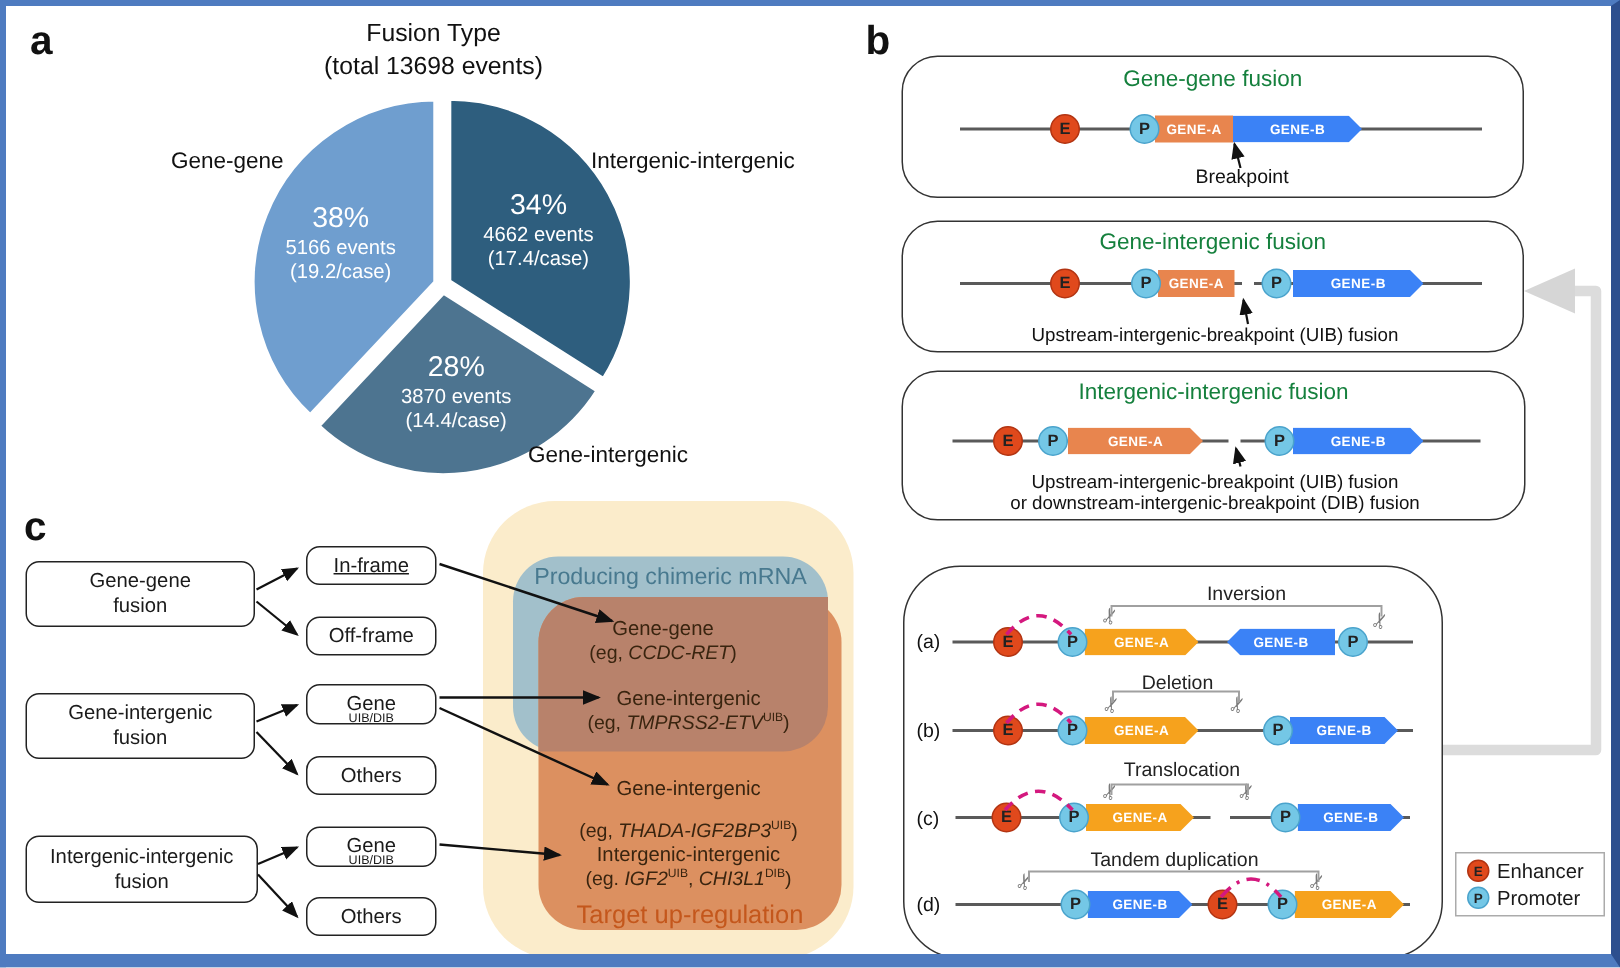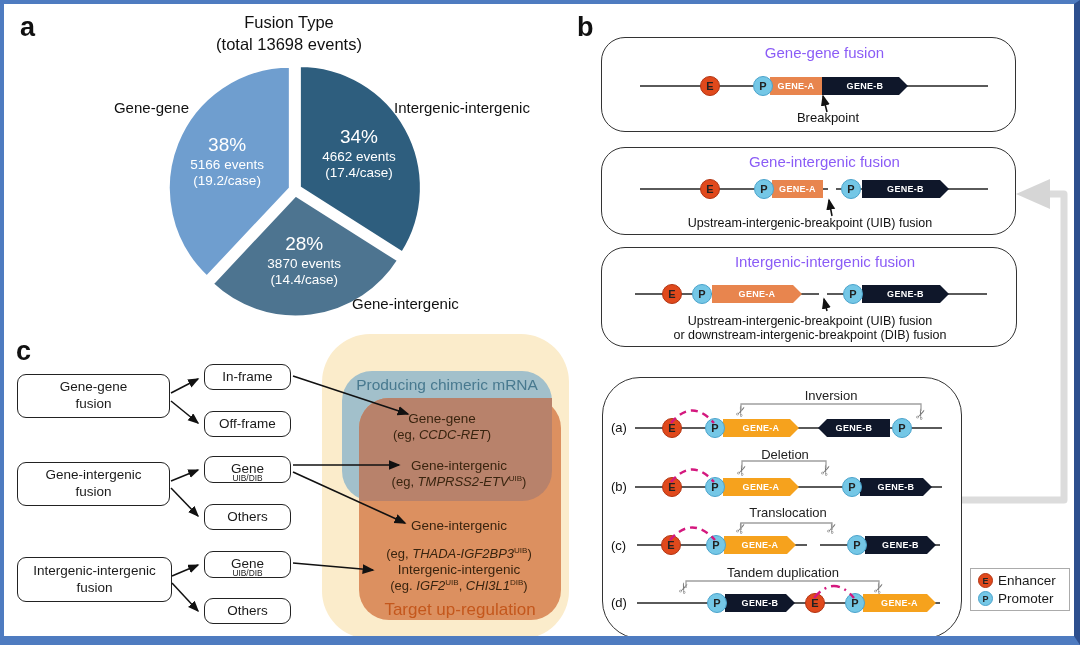--- a/index.html
+++ b/index.html
@@ -6,35 +6,35 @@
   .fig{position:relative;width:1080px;height:645px;box-sizing:border-box;background:#fff;
        border:4px solid #4e7bc0;border-right:6px solid #2d4f8e;border-bottom:9px solid #4e7bc0;
        font-family:"Liberation Sans",sans-serif;color:#1a1a1a;overflow:hidden;}
   .fig::after{content:"";position:absolute;left:-4px;right:-6px;bottom:-9px;height:3px;background:#172750;}
   .plabel{position:absolute;font-size:27px;font-weight:bold;color:#111;}
   
   .ptitle{position:absolute;text-align:center;font-size:16.5px;line-height:1.35;color:#111;}
   .cat{position:absolute;font-size:15px;color:#111;}
   
   .rbox{position:absolute;border:1.4px solid #333;border-radius:24px;background:transparent;box-sizing:border-box;}
-  .btitle{position:absolute;left:16px;width:100%;text-align:center;font-size:15px;color:#8b5cf6;}
+  .btitle{position:absolute;left:0;width:100%;text-align:center;font-size:15px;color:#15803d;}
   .gline{position:absolute;height:2px;background:#5a5a5a;}
   .lgap{position:absolute;background:#fff;}
   .circ{position:absolute;width:20px;height:20px;border-radius:50%;display:flex;align-items:center;
         justify-content:center;font-size:11px;font-weight:bold;color:#222;box-sizing:border-box;z-index:3;}
   .ec{background:#e0491c;border:1.5px solid #b23412;}
   .pc{background:#74c7e6;border:1.5px solid #4aa3cc;}
   .gbox{position:absolute;height:18px;display:flex;align-items:center;justify-content:center;
         color:#fff;font-size:9px;font-weight:bold;letter-spacing:.3px;z-index:2;}
   .ga-rect{background:#e8854e;}
   .arr-r{clip-path:polygon(0 0,calc(100% - 9px) 0,100% 50%,calc(100% - 9px) 100%,0 100%);}
   .arr-l{clip-path:polygon(9px 0,100% 0,100% 100%,9px 100%,0 50%);}
   .salmon{background:#e8854e;}
   .amber{background:#f6a21d;}
-  .green{background:#0f172a;}
+  .green{background:#3b82f6;}
   .cap{position:absolute;text-align:center;font-size:12.5px;color:#111;}
   .rowlab{position:absolute;font-size:13px;color:#111;}
   .bname{position:absolute;text-align:center;font-size:13px;color:#222;}
   .sci{position:absolute;color:#7a7a7a;font-size:14px;font-family:"DejaVu Sans",sans-serif;
        transform:rotate(-70deg);z-index:4;}
   
   .legend{position:absolute;left:966px;top:564px;width:100px;height:43px;border:1.5px solid #ababab;
           background:#fff;z-index:50;display:flex;flex-direction:column;justify-content:center;gap:3px;padding-left:7px;box-sizing:border-box;}
   .lrow{display:flex;align-items:center;gap:5px;font-size:13.5px;}
   .circ-s{width:15px;height:15px;border-radius:50%;display:flex;align-items:center;justify-content:center;
@@ -183,21 +183,21 @@
   <div class="ventry-t" style="left:355px;top:514px;width:200px;">Gene-intergenic</div>
   <div class="ventry-e" style="left:355px;top:530px;width:200px;margin-top:12px;"><span>(eg, </span><span style="font-style: italic;">THADA-IGF2BP3</span><sup>UIB</sup><span>)</span></div>
   <div class="ventry-t" style="left:355px;top:558px;width:200px;">Intergenic-intergenic</div>
   <div class="ventry-e" style="left:355px;top:574px;width:200px;"><span>(eg. </span><span style="font-style: italic;">IGF2</span><sup>UIB</sup><span>, </span><span style="font-style: italic;">CHI3L1</span><sup>DIB</sup><span>)</span></div>
   <div class="vtext" style="left:355px;top:596px;width:202px;font-size:17px;color:#c4571c;">Target up-regulation</div>
 
   <div class="tbox" style="left:13px;top:370px;width:153px;height:44px;">
     <span>Gene-gene</span>
     <span>fusion</span>
   </div>
-  <div class="tbox" style="left:200px;top:360px;width:87px;height:26px;">
+  <div class="tbox" style="left:200px;top:360px;width:87px;height:26px;text-decoration:underline;">
       <span>In-frame</span>
     </div>
   <div class="tbox" style="left:200px;top:407px;width:87px;height:26px;">
       <span>Off-frame</span>
     </div>
   <div class="tbox" style="left:13px;top:458px;width:153px;height:44px;">
     <span>Gene-intergenic</span>
     <span>fusion</span>
   </div>
   <div class="tbox" style="left:200px;top:452px;width:87px;height:27px;">

